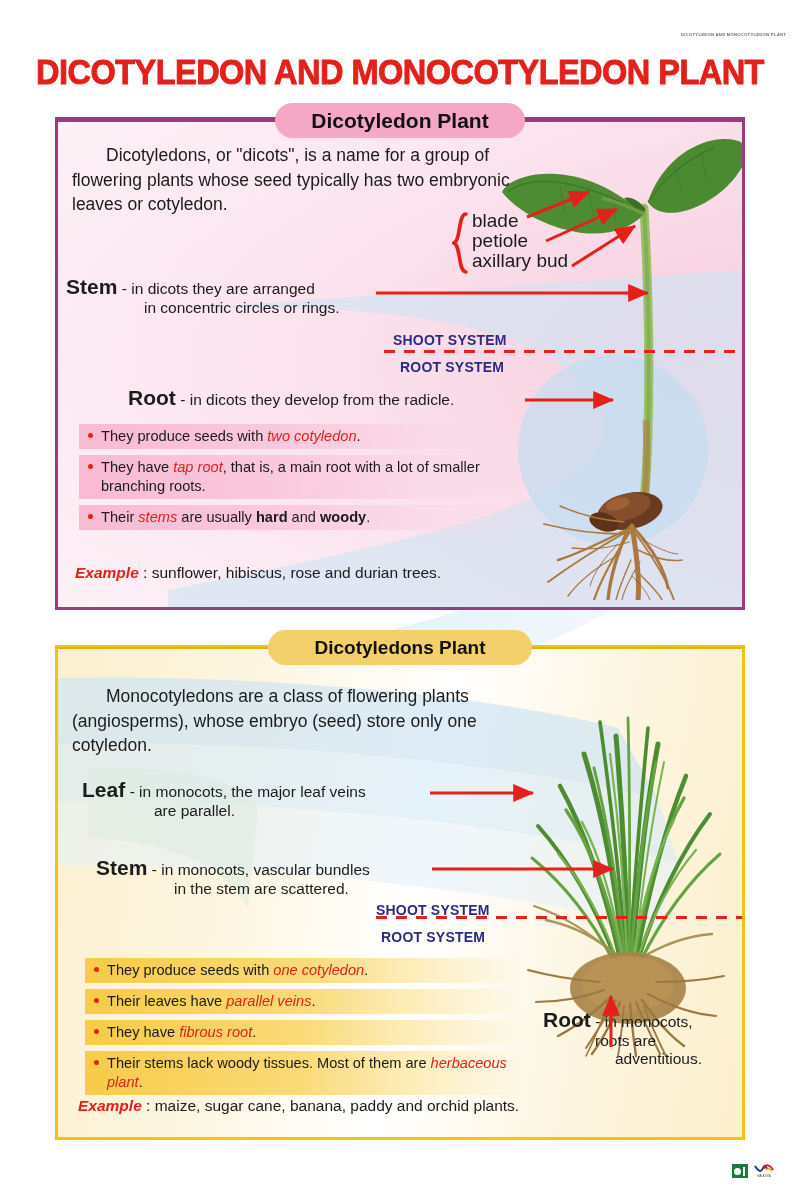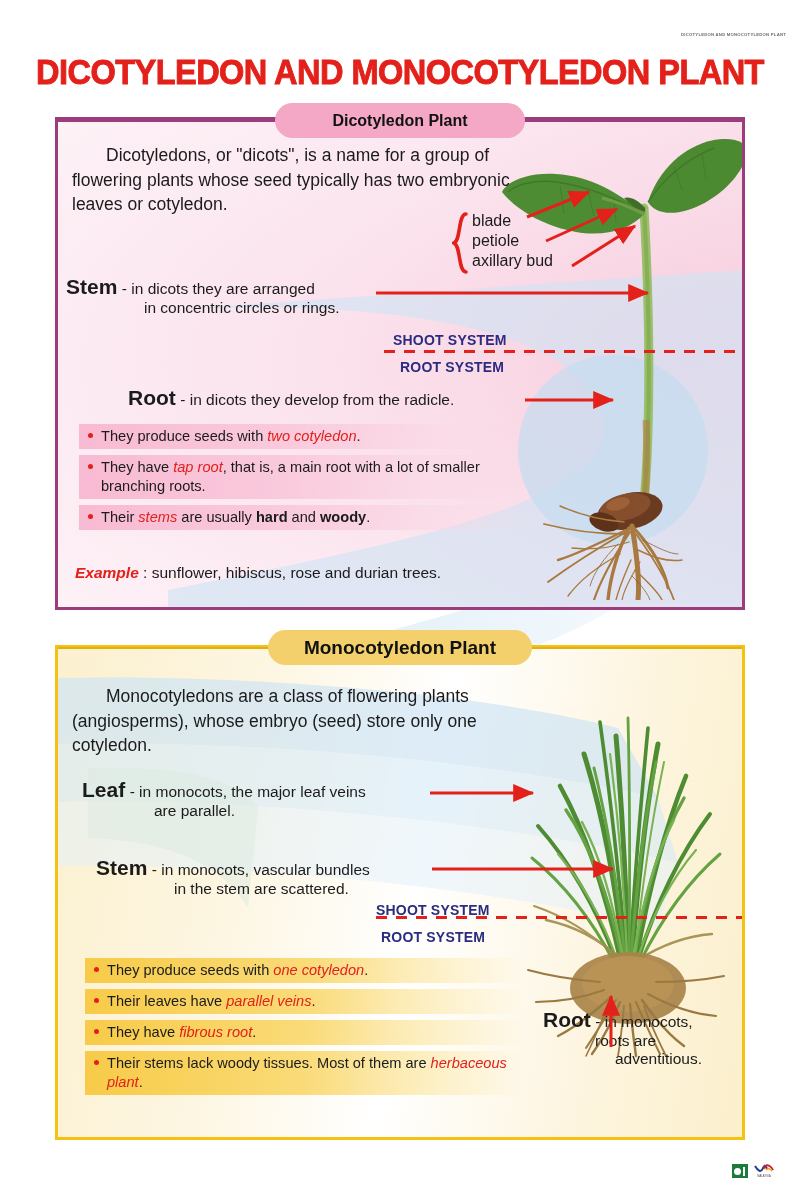--- a/index.html
+++ b/index.html
@@ -57,21 +57,21 @@
   .pill {
     position:absolute; z-index:5;
     border-radius:999px;
     display:flex; align-items:center; justify-content:center;
     font-weight:700; color:#111;
     white-space:nowrap;
   }
   .pill-dicot {
     left:275px; top:103px; width:250px; height:35px;
     background:#F4A8C6;
-    font-size:16px;
+    font-size:21px;
   }
   .pill-mono {
     left:268px; top:630px; width:264px; height:35px;
     background:#F3D06B;
     font-size:19px;
   }
   .pill-rule { position:absolute; z-index:4; height:2px; }
   .rule-dicot-l { left:58px; top:120px; width:220px; background:#9C3C7D; }
   .rule-dicot-r { left:522px; top:120px; width:220px; background:#9C3C7D; }
   .rule-mono-l  { left:58px; top:647px; width:213px; background:#E0B211; }
@@ -126,21 +126,21 @@
   .example {
     position:absolute; z-index:3;
     font-size:15.5px; color:#1b1b1b;
   }
   .example b { color:#E3201A; font-style:italic; font-weight:700; }
 
   
   .bracket { position:absolute; z-index:4; }
   .callout-list {
     position:absolute; z-index:4;
-    font-size:16px; line-height:20px; color:#1b1b1b;
+    font-size:19px; line-height:20px; color:#1b1b1b;
   }
 
   
   .arrow-layer { position:absolute; inset:0; z-index:4; pointer-events:none; }
 
   
   .plant { position:absolute; z-index:3; pointer-events:none; }
 
   
   .logos { position:absolute; right:26px; bottom:22px; z-index:6; display:flex; align-items:center; gap:6px; }
@@ -364,21 +364,21 @@
         <path d="M156,348 C164,370 172,386 178,398" stroke-width="1.8"></path>
         <path d="M120,346 C112,368 104,386 98,398" stroke-width="1.6"></path>
       </g>
     </svg>
 
     <div class="dash-line" style="left:318px; top:268px; width:368px;"></div>
   </div>
 
   <div class="pill-rule rule-mono-l"></div>
   <div class="pill-rule rule-mono-r"></div>
-  <div class="pill pill-mono">Monocotyledon Plant</div>
+  <div class="pill pill-mono">Dicotyledons Plant</div>
 
   <div class="intro intro-mono">Monocotyledons are a class of flowering plants (angiosperms), whose embryo (seed) store only one cotyledon.</div>
 
   <div class="part-row" style="left:82px; top:778px;">
     <span class="part-name">Leaf</span>
     <span class="part-desc">- in monocots, the major leaf veins</span>
     <span class="part-cont" style="margin-left:72px;">are parallel.</span>
   </div>
 
   <div class="part-row" style="left:96px; top:856px;">
@@ -411,20 +411,23 @@
       <span>Their leaves have </span><span class="em-red">parallel veins</span><span>.</span>
     </div>
     <div class="bullet hl-gold">
       <span>They have </span><span class="em-red">fibrous root</span><span>.</span>
     </div>
     <div class="bullet hl-gold">
       <span>Their stems lack woody tissues. Most of them are </span><span class="em-red">herbaceous plant</span><span>.</span>
     </div>
   </div>
 
+  <div class="example" style="left:78px; top:1097px;">
+    <b>Example</b><span> : maize, sugar cane, banana, paddy and orchid plants.</span>
+  </div>
 
   <div class="logos">
     <div class="logo-green"></div>
     <div class="logo-my">
       <svg width="20" height="10" viewBox="0 0 20 10">
         <path d="M1,2 C4,7 7,9 9,4 C10,1.5 11,1 12,3 L13,5" stroke="#1a3f8f" stroke-width="2" fill="none"></path>
         <path d="M9.5,5 C11,1 13,0.5 15.5,2 C17.5,3.2 18.5,4.5 19,6" stroke="#d62027" stroke-width="2" fill="none"></path>
         <path d="M12,6 C14,4 16,4.5 18,7" stroke="#f0a31c" stroke-width="1.6" fill="none"></path>
       </svg>
       <div class="logo-my-text">MALAYSIA</div>

